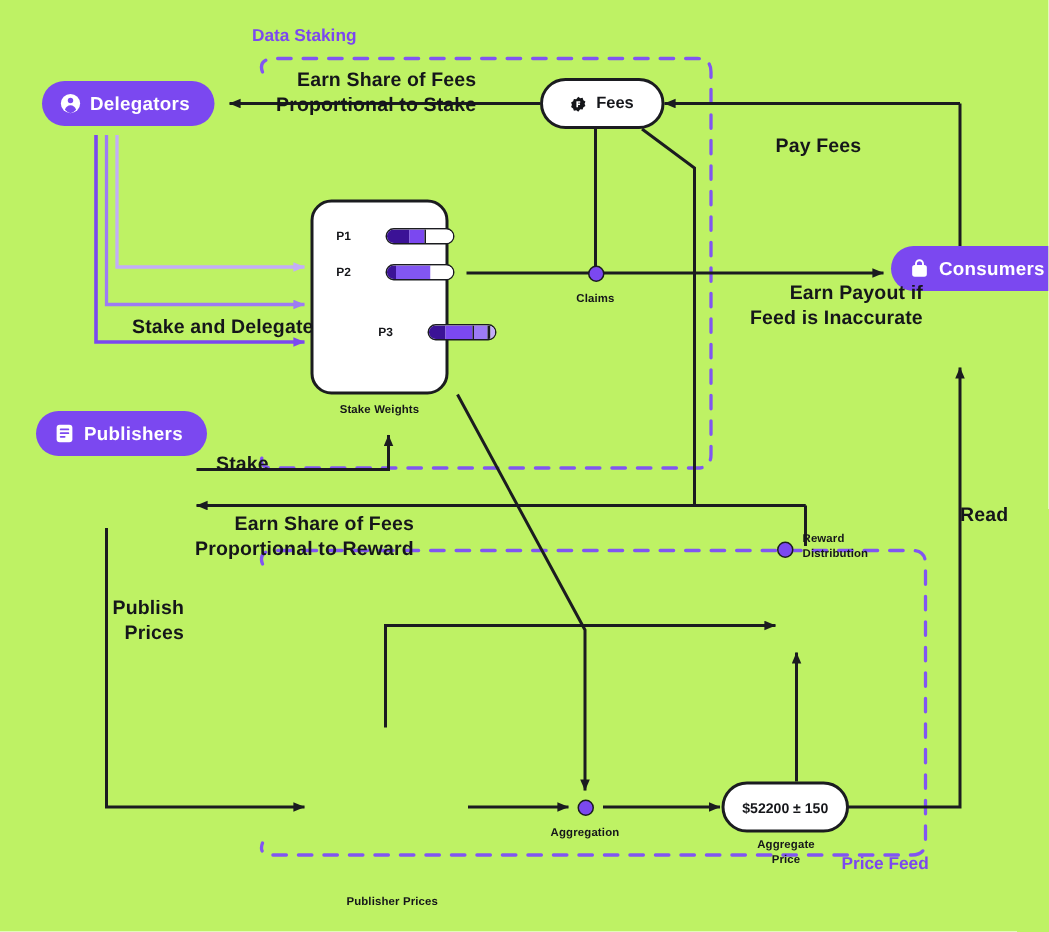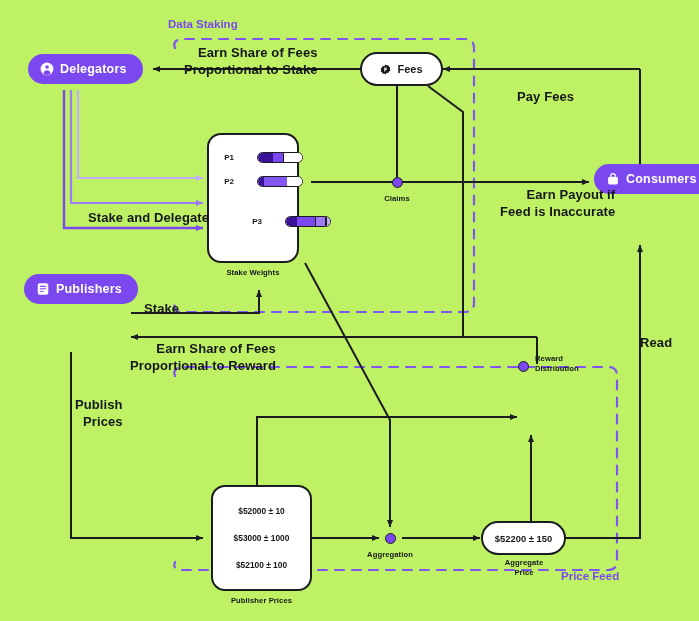--- a/index.html
+++ b/index.html
@@ -187,25 +187,20 @@
       <span class="seg sep"></span>
       <span class="seg" style="flex:1;background:#C3ADF9;"></span>
     </span>
   </div>
 
   <div class="node-label" style="left:207px;top:268px;width:92px;">Stake Weights</div>
 
   <div class="dot" style="left:392px;top:177px;"></div>
   <div class="node-label" style="left:362px;top:194px;width:70px;">Claims</div>
 
-  <div class="pricebox" style="left:211px;top:485px;width:101px;height:106px;padding:11px 0;">
-    <span class="pv">$52000 ± 10</span>
-    <span class="pv">$53000 ± 1000</span>
-    <span class="pv">$52100 ± 100</span>
-  </div>
   <div class="node-label" style="left:206px;top:596px;width:111px;">Publisher Prices</div>
 
   <div class="dot" style="left:385px;top:533px;"></div>
   <div class="node-label" style="left:355px;top:550px;width:70px;">Aggregation</div>
 
   <div class="stadium" style="left:481px;top:521px;width:85px;height:34px;">
     <span>$52200 ± 150</span>
   </div>
   <div class="node-label" style="left:488px;top:558px;width:72px;text-align:center;">Aggregate
 Price</div>

